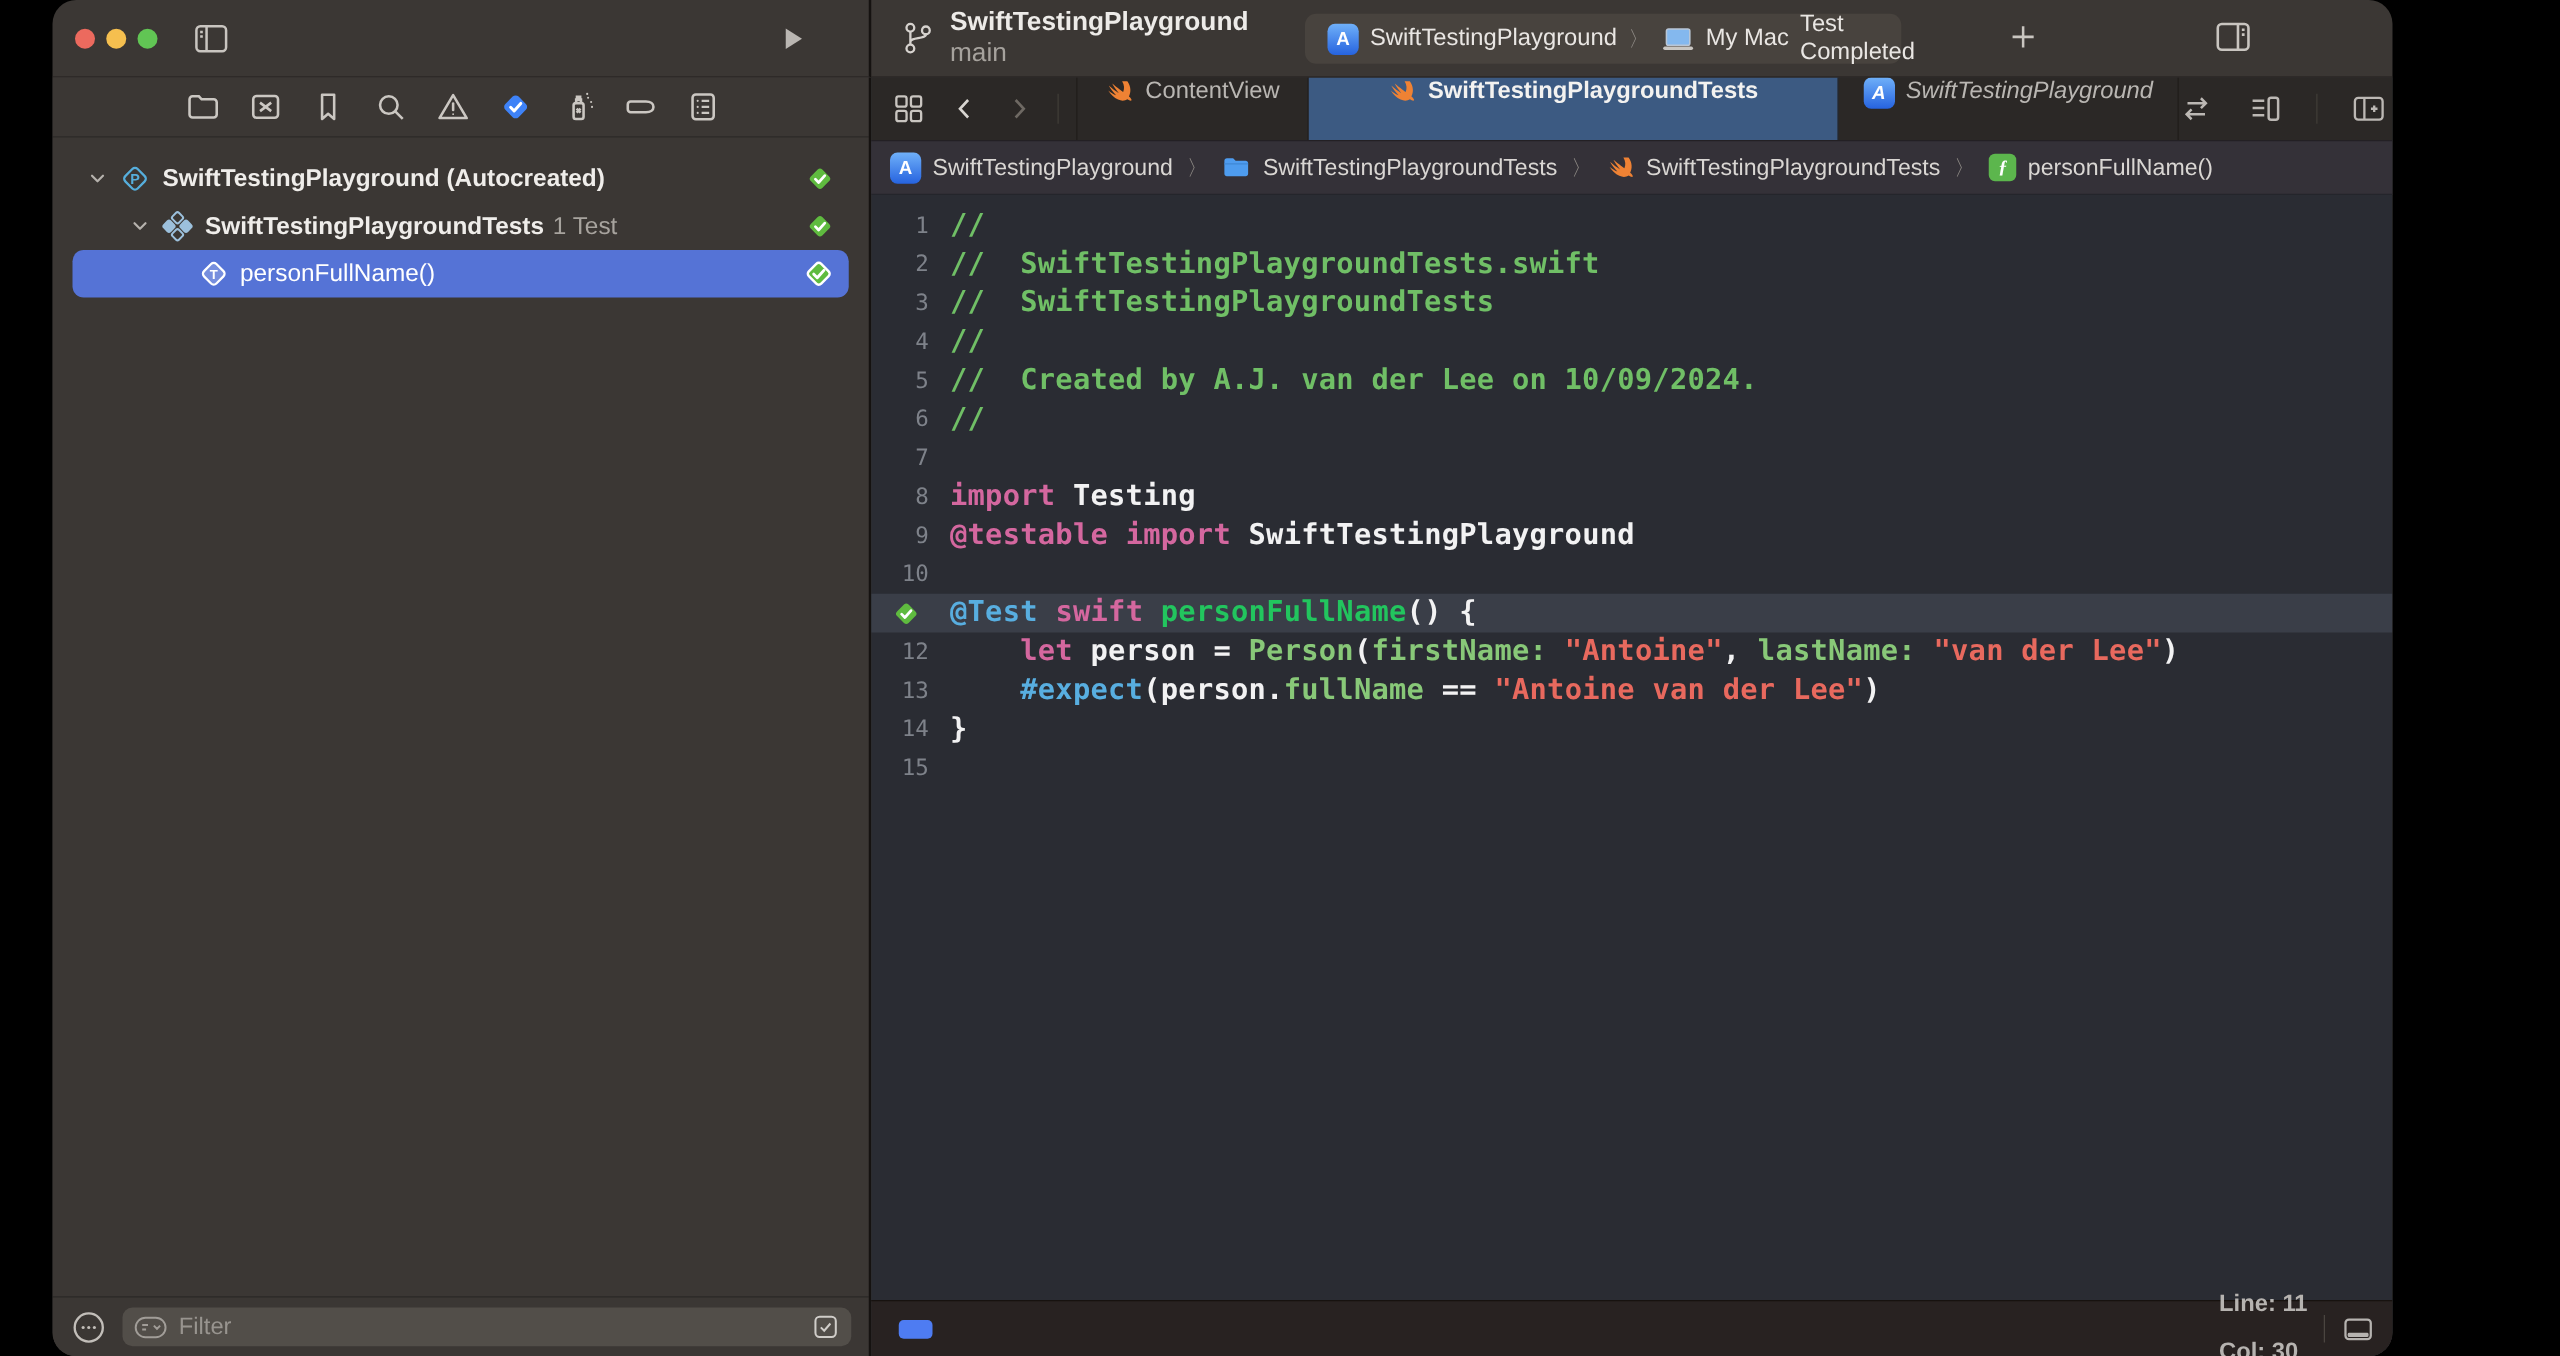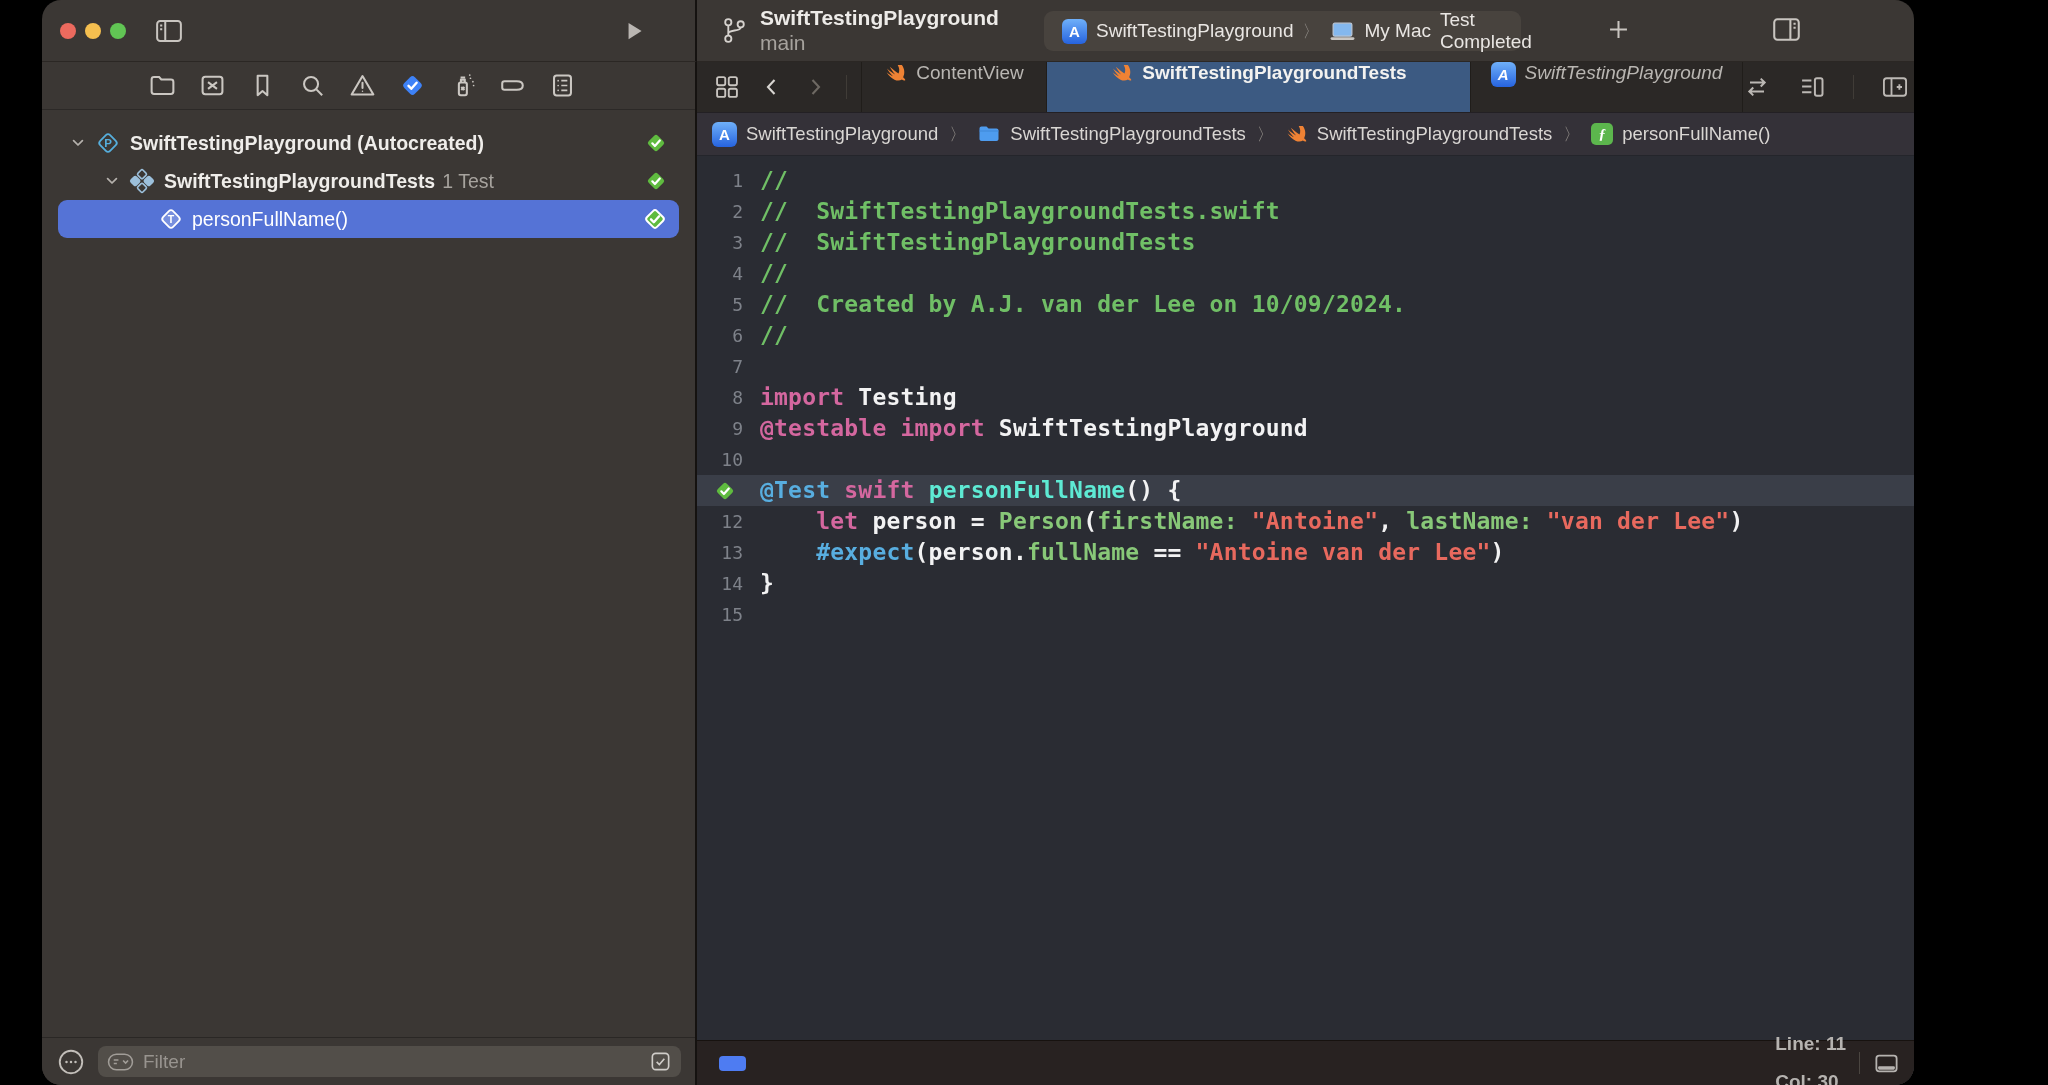--- a/index.html
+++ b/index.html
@@ -87,21 +87,21 @@
 
   .code { flex:1; padding-top:9px; font-family:"DejaVu Sans Mono", monospace; font-size:23px;
           line-height:31px; letter-spacing:.2px; overflow:hidden; cursor:text; }
   .cl { height:31px; display:flex; position:relative; }
   .cl.hl { background:#3A3E48; }
   .gut { flex:0 0 46px; width:46px; text-align:right; color:#7E828A; font-size:18px;
          letter-spacing:0; font-weight:normal; }
   .src { margin-left:17px; white-space:pre; font-weight:600; }
   .line-pass { position:absolute; left:15px; top:3px; }
   .t-cm{ color:#70BF66; } .t-kw{ color:#D4679F; font-weight:bold; }
-  .t-mc{ color:#58AEE0; font-weight:bold; } .t-dc{ color:#5eead4; font-weight:bold; }
+  .t-mc{ color:#58AEE0; font-weight:bold; } .t-dc{ color:#22c55e; font-weight:bold; }
   .t-ty{ color:#88C878; font-weight:bold; } .t-st{ color:#E8695E; } .t-pl{ color:#F2F2F3; }
 
   .bottombar { height:45px; flex:0 0 45px; background:#282221; border-top:1px solid #17120F;
                display:flex; align-items:center; padding:0 14px 0 22px; }
   .run-pill { width:27px; height:15px; border-radius:4px; background:#4E7CF2; }
   .bb-spacer { flex:1; }
   .linecol { display:flex; gap:16px; font-size:19px; font-weight:bold; color:#B6B3B0;flex-direction:column; }
   .bb-divider { width:1px; height:22px; background:#4A4540; margin:0 13px; }
   .bb-icon { color:#B6B3B0; display:inline-flex; }
 

